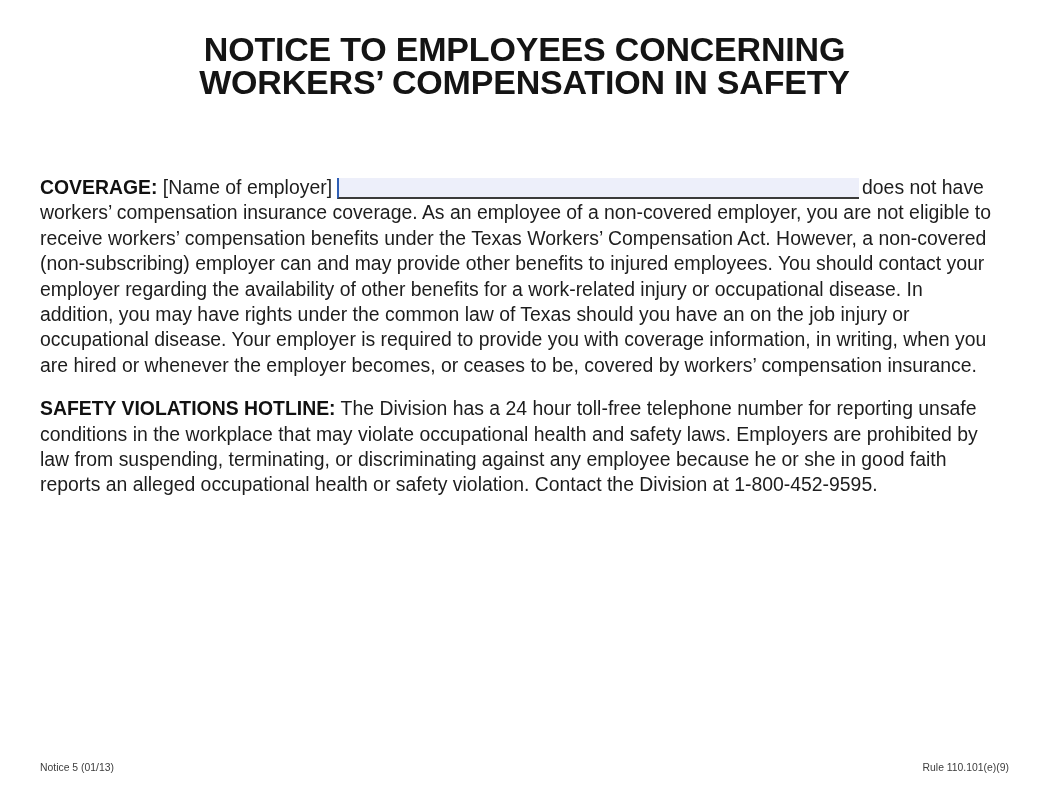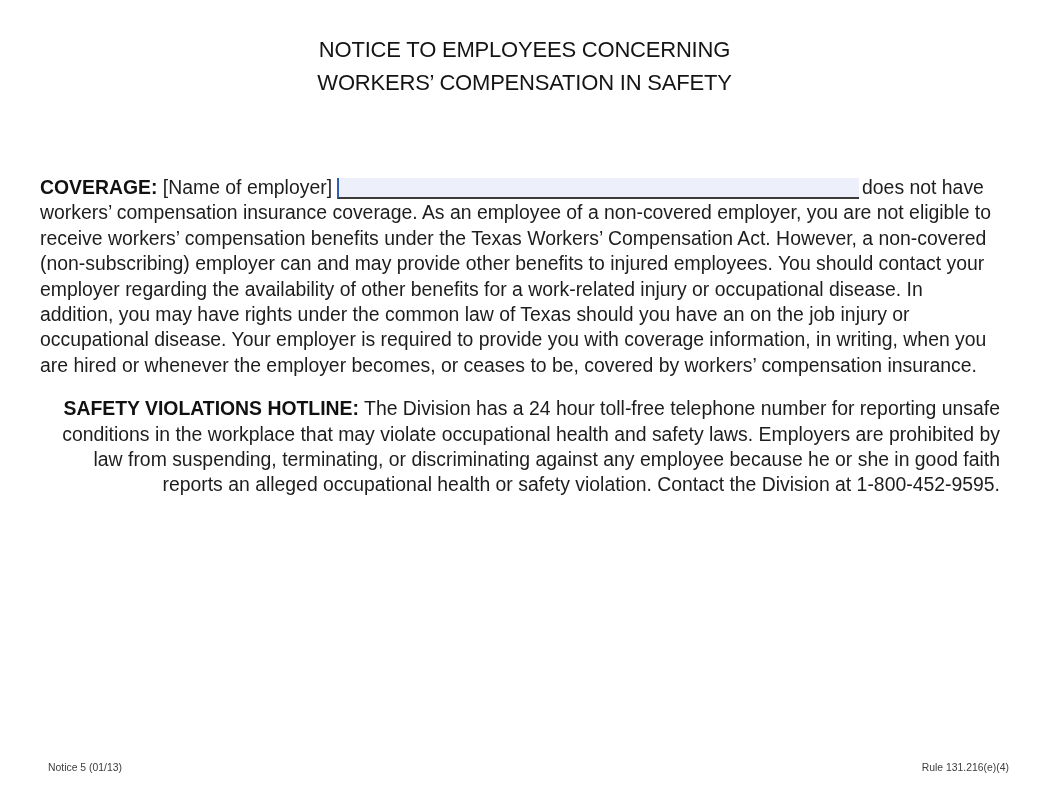--- a/index.html
+++ b/index.html
@@ -21,22 +21,22 @@
     background: #ffffff;
   }
 
   
   .title {
     position: absolute;
     left: 0;
     right: 0;
     top: 33px;
     text-align: center;
-    font-weight: normal;
-    font-size: 22px;
+    font-weight: bold;
+    font-size: 34px;
     line-height: 33px;
     letter-spacing: -0.2px;
     color: #141414;
   }
   .title-line { display: block; white-space: nowrap; }
 
   
   .body-block {
     position: absolute;
     left: 40px;
@@ -44,21 +44,21 @@
     width: 960px;
     margin-top: 43px;
   }
   p.para {
     margin: 0;
     font-size: 19.4px;
     line-height: 25.4px;
     color: #1d1d1d;
     text-align: left;
   }
-  p.para + p.para { margin-top: 18px; text-align: right; }
+  p.para + p.para { margin-top: 18px; }
   .lead {
     font-weight: bold;
     color: #111111;
   }
 
   
   .fill-field {
     display: inline-block;
     width: 522px;
     height: 21px;
@@ -68,21 +68,21 @@
     border-bottom: 2.4px solid #3a3a3a;
     border-left: 2px solid #2f5fb5;
     box-sizing: border-box;
     position: relative;
     top: 1px;
   }
 
   
   .footer {
     position: absolute;
-    left: 48px;
+    left: 40px;
     right: 40px;
     top: 762px;
     height: 16px;
     font-size: 10.4px;
     color: #3d3d3d;
   }
   .footer-left {
     position: absolute;
     left: 0;
     top: 0;
@@ -116,16 +116,16 @@
   <div class="body-block">
 
     <p class="para"><span class="lead">COVERAGE:</span> <span>[Name of employer]</span><span class="fill-field" placeholder=""></span><span>does not have workers’ compensation insurance coverage. As an employee of a non-covered employer, you are not eligible to receive workers’ compensation benefits under the Texas Workers’ Compensation Act. However, a non-covered (non-subscribing) employer can and may provide other benefits to injured employees. You should contact your employer regarding the availability of other benefits for a work-related injury or occupational disease. In addition, you may have rights under the common law of Texas should you have an on the job injury or occupational disease. Your employer is required to provide you with coverage information, in writing, when you are hired or whenever the employer becomes, or ceases to be, covered by workers’ compensation insurance.</span></p>
 
     <p class="para"><span class="lead">SAFETY VIOLATIONS HOTLINE:</span> <span>The Division has a 24 hour toll-free telephone number for reporting unsafe conditions in the workplace that may violate occupational health and safety laws. Employers are prohibited by law from suspending, terminating, or discriminating against any employee because he or she in good faith reports an alleged occupational health or safety violation. Contact the Division at 1-800-452-9595.</span></p>
 
   </div>
 
   <div class="footer">
     <span class="footer-left">Notice 5 (01/13)</span>
-    <span class="footer-right">Rule 131.216(e)(4)</span>
+    <span class="footer-right">Rule 110.101(e)(9)</span>
   </div>
 
 </div>
 
 </body></html>

